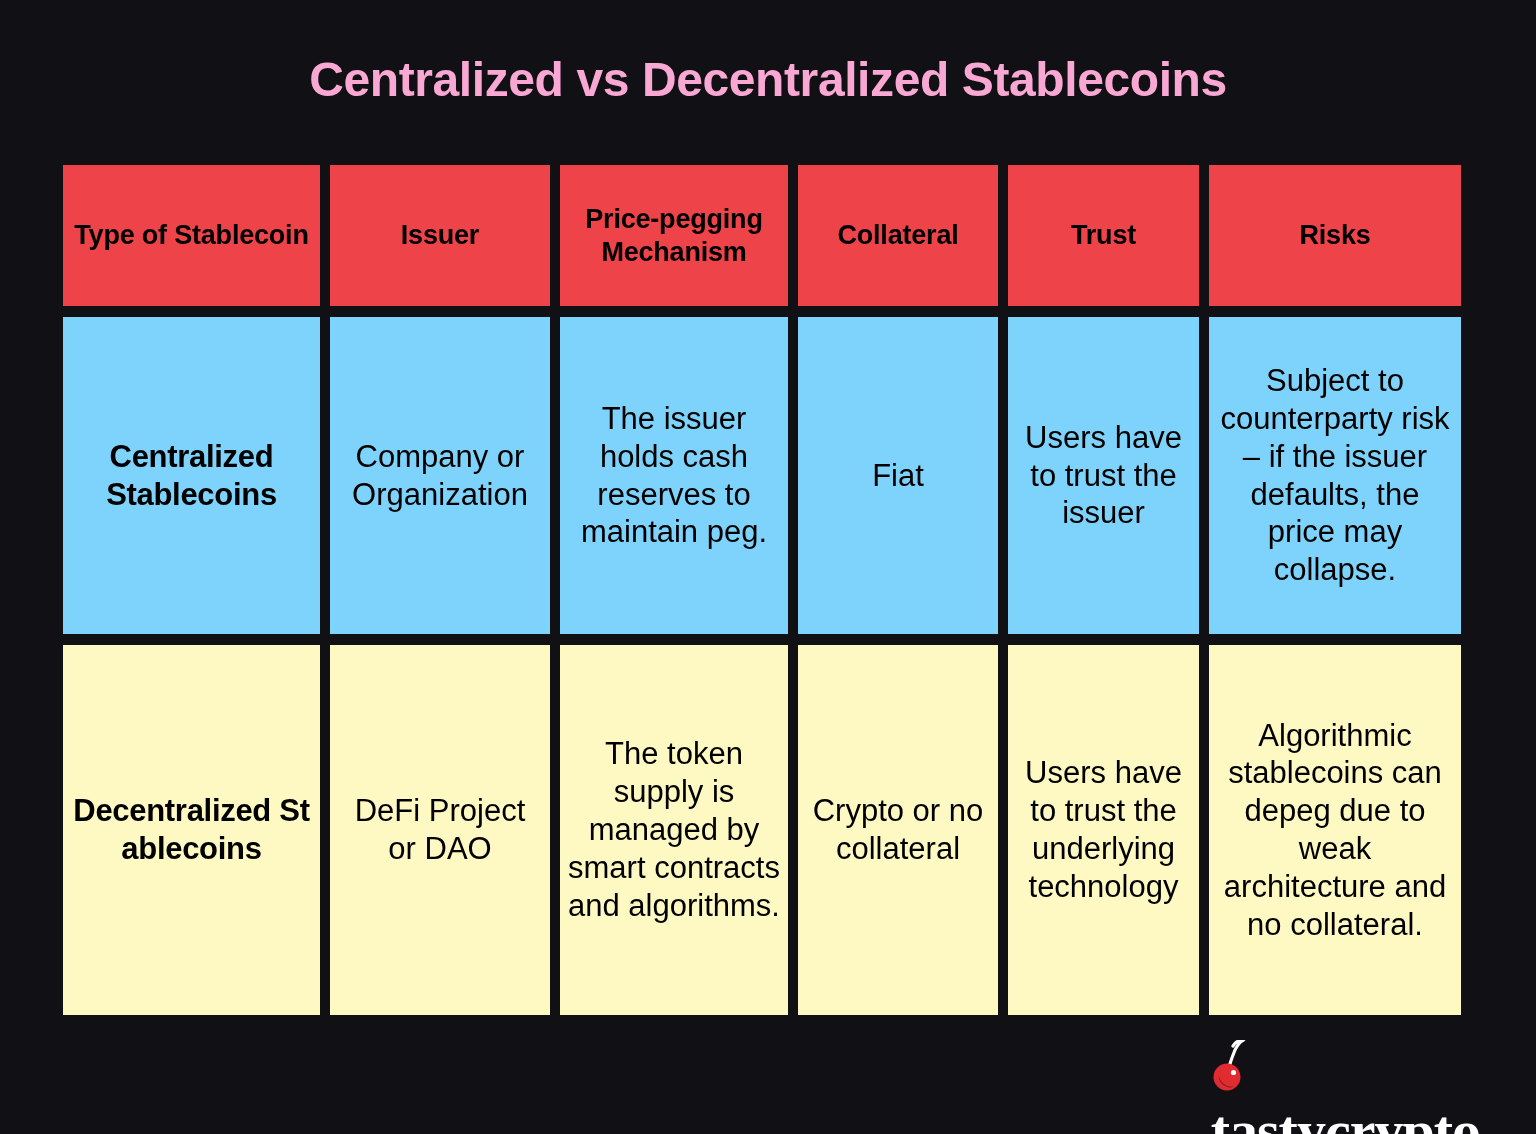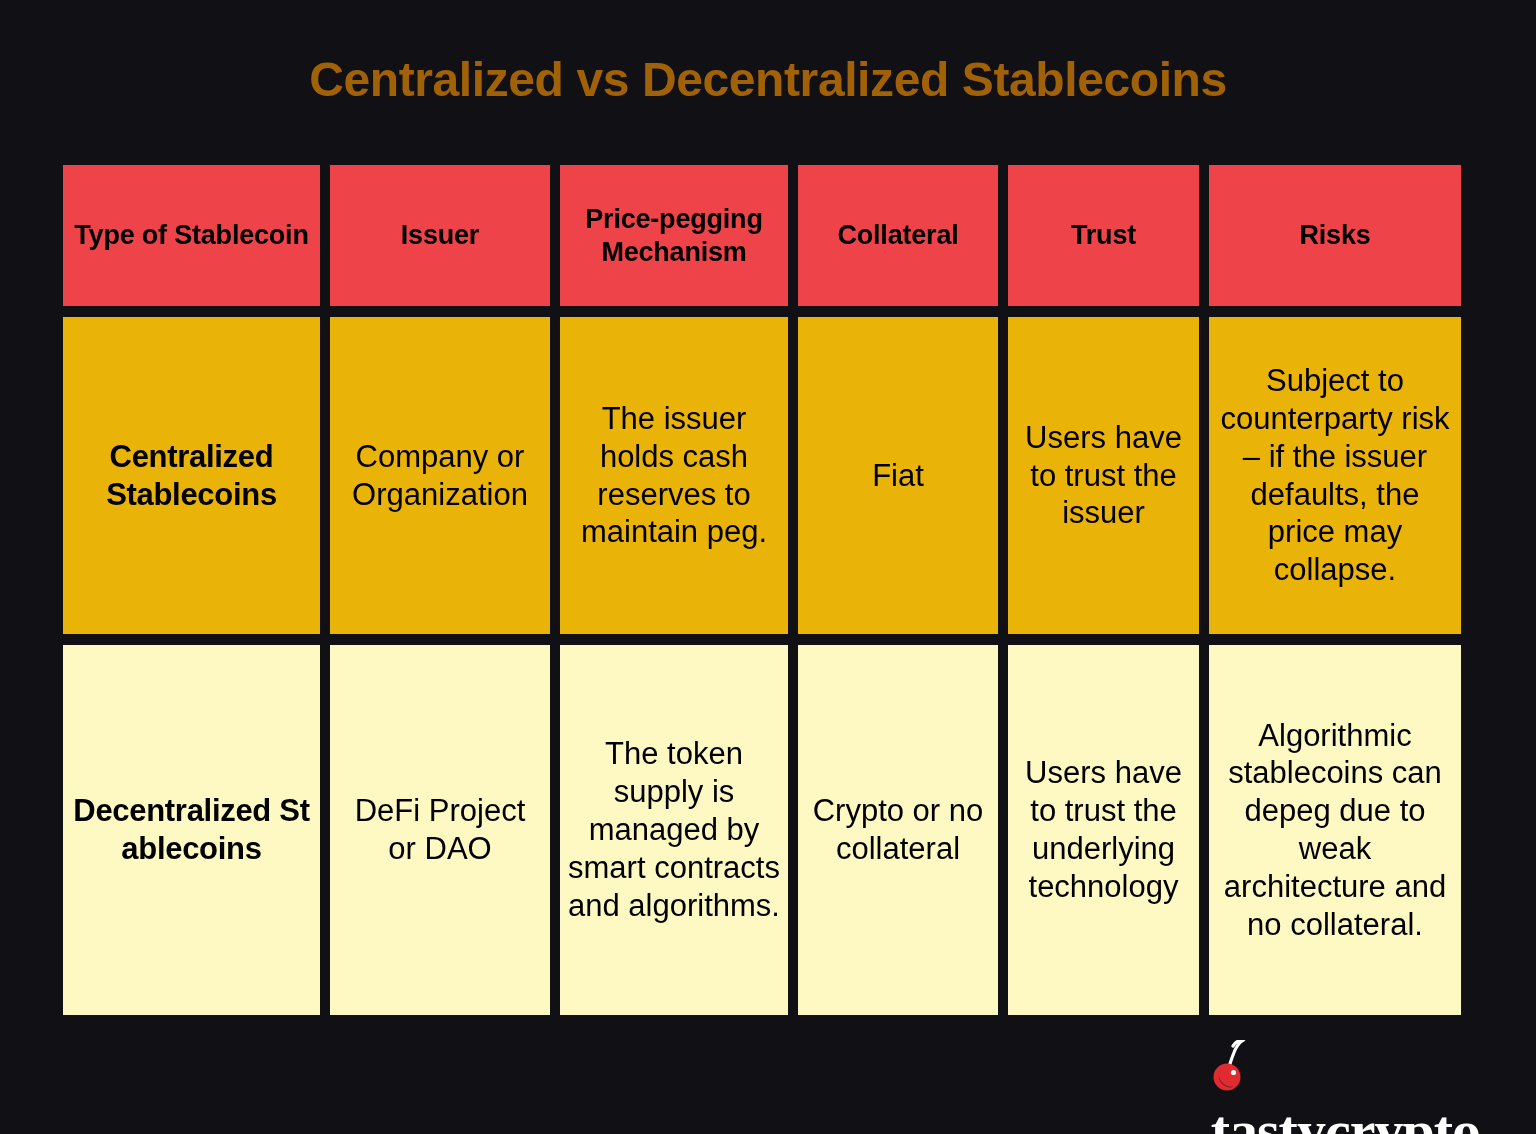--- a/index.html
+++ b/index.html
@@ -19,21 +19,21 @@
     background: #111014;
   }
 
   
   .title {
     position: absolute;
     left: 0;
     top: 52px;
     width: 1536px;
     text-align: center;
-    color: #a16207;
+    color: #f9a8d4;
     font-size: 48px;
     font-weight: bold;
     letter-spacing: -0.4px;
     font-family: "Liberation Sans", sans-serif;
   }
 
   
   .table {
     position: absolute;
     left: 63px;
@@ -73,21 +73,21 @@
   .row-header .cell {
     background: #EE4348;
     height: 141px;
     font-size: 27px;
     font-weight: bold;
     letter-spacing: -0.2px;
   }
 
   
   .row-gray .cell {
-    background: #eab308;
+    background: #7dd3fc;
     height: 317px;
     font-size: 31px;
     font-weight: normal;
   }
 
   .row-white .cell {
     background: #fef9c3;
     height: 370px;
     font-size: 31px;
     font-weight: normal;

